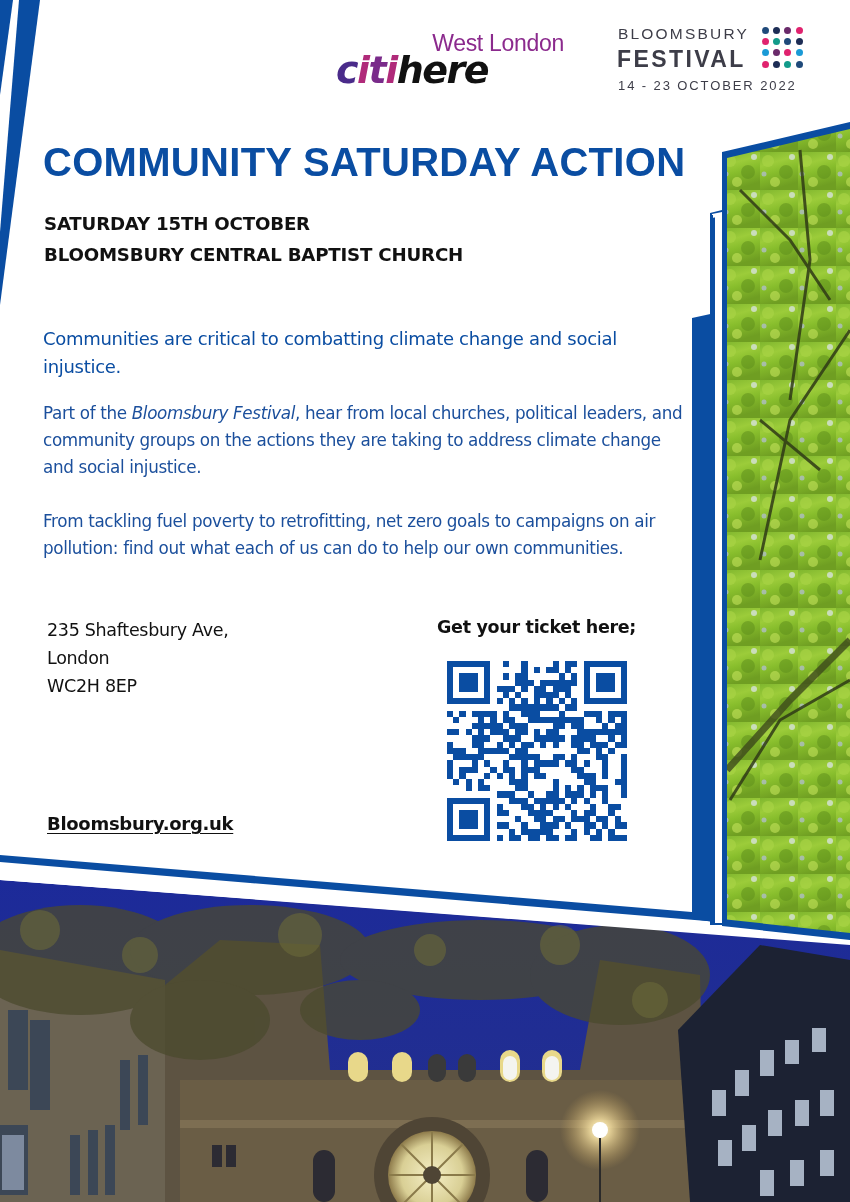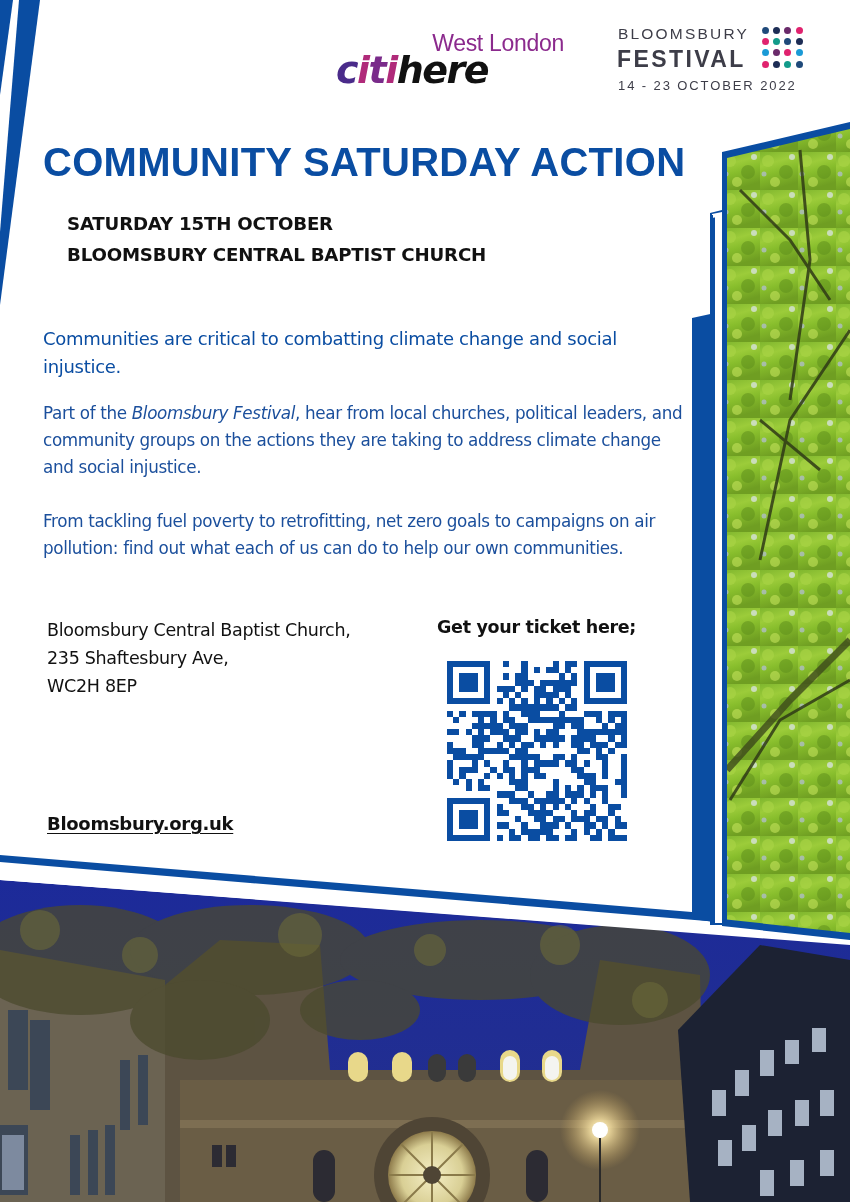--- a/index.html
+++ b/index.html
@@ -18,21 +18,21 @@
 
   .logo-bf { position: absolute; left: 616px; top: 22px; width: 200px; height: 76px; }
   .bf-top { position: absolute; left: 2px; top: 3px; font-family: "Liberation Sans", sans-serif; font-size: 15.5px; letter-spacing: 2.2px; color: #3d3d48; }
   .bf-mid { position: absolute; left: 1px; top: 24px; font-family: "Liberation Sans", sans-serif; font-weight: bold; font-size: 23px; letter-spacing: 2.4px; color: #3d3d48; }
   .bf-date { position: absolute; left: 2px; top: 56px; font-family: "Liberation Sans", sans-serif; font-size: 13px; letter-spacing: 1.9px; color: #3d3d48; }
   .bf-dots { position: absolute; left: 146px; top: 5px; display: grid; grid-template-columns: repeat(4, 7px); grid-auto-rows: 7px; gap: 4.2px; }
   .bf-dots span { width: 7px; height: 7px; border-radius: 50%; display: block; }
 
   
   .title { position: absolute; left: 43px; top: 140px; font-family: "Liberation Sans", sans-serif; font-weight: bold; font-size: 40px; color: #0a4da2; letter-spacing: 0.3px; white-space: nowrap; }
-  .event-meta { position: absolute; left: 44px; top: 208px; font-family: "DejaVu Sans", sans-serif; font-weight: bold; font-size: 18.2px; line-height: 31px; color: #111; letter-spacing: -0.2px; margin-left: 23px; }
+  .event-meta { position: absolute; left: 44px; top: 208px; font-family: "DejaVu Sans", sans-serif; font-weight: bold; font-size: 18.2px; line-height: 31px; color: #111; letter-spacing: -0.2px; }
   .event-meta div { white-space: nowrap; }
 
   .lead { position: absolute; left: 43px; top: 325px; width: 640px; font-family: "DejaVu Sans", sans-serif; font-weight: normal; font-size: 18px; line-height: 28px; color: #0a4da2; letter-spacing: -0.3px; }
   .para { position: absolute; left: 43px; width: 640px; font-family: "DejaVu Sans", sans-serif; font-size: 16.8px; line-height: 27px; color: #1b4f9c; letter-spacing: -0.35px; }
   .para1 { top: 400px; }
   .para2 { top: 508px; }
   .para em { font-style: italic; }
 
   .location { position: absolute; left: 47px; top: 616px; font-family: "DejaVu Sans", sans-serif; font-size: 17.5px; line-height: 28px; color: #111; letter-spacing: -0.3px; }
   .location .loc-label { font-weight: bold; }
@@ -240,22 +240,22 @@
 <div class="event-meta">
   <div>SATURDAY 15TH OCTOBER</div>
   <div>BLOOMSBURY CENTRAL BAPTIST CHURCH</div>
 </div>
 
 <p class="lead">Communities are critical to combatting climate change and social injustice.</p>
 <p class="para para1"><span>Part of the </span><em>Bloomsbury Festival</em><span>, hear from local churches, political leaders, and community groups on the actions they are taking to address climate change and social injustice.</span></p>
 <p class="para para2">From tackling fuel poverty to retrofitting, net zero goals to campaigns on air pollution: find out what each of us can do to help our own communities.</p>
 
 <div class="location">
-  <div>Bloomsbury Central Baptist Church,</div>
   <div>235 Shaftesbury Ave,</div>
+  <div>London</div>
   <div>WC2H 8EP</div>
 </div>
 <a class="site-link">Bloomsbury.org.uk</a>
 
 <div class="ticket-label">Get your ticket here;</div>
 <svg class="qr" viewBox="0 0 29 29" shape-rendering="crispEdges" xmlns="http://www.w3.org/2000/svg" id="qr-svg">
     <rect x="0" y="0" width="1" height="1" fill="#0a4da2"></rect>
     <rect x="1" y="0" width="1" height="1" fill="#0a4da2"></rect>
     <rect x="2" y="0" width="1" height="1" fill="#0a4da2"></rect>
     <rect x="3" y="0" width="1" height="1" fill="#0a4da2"></rect>

